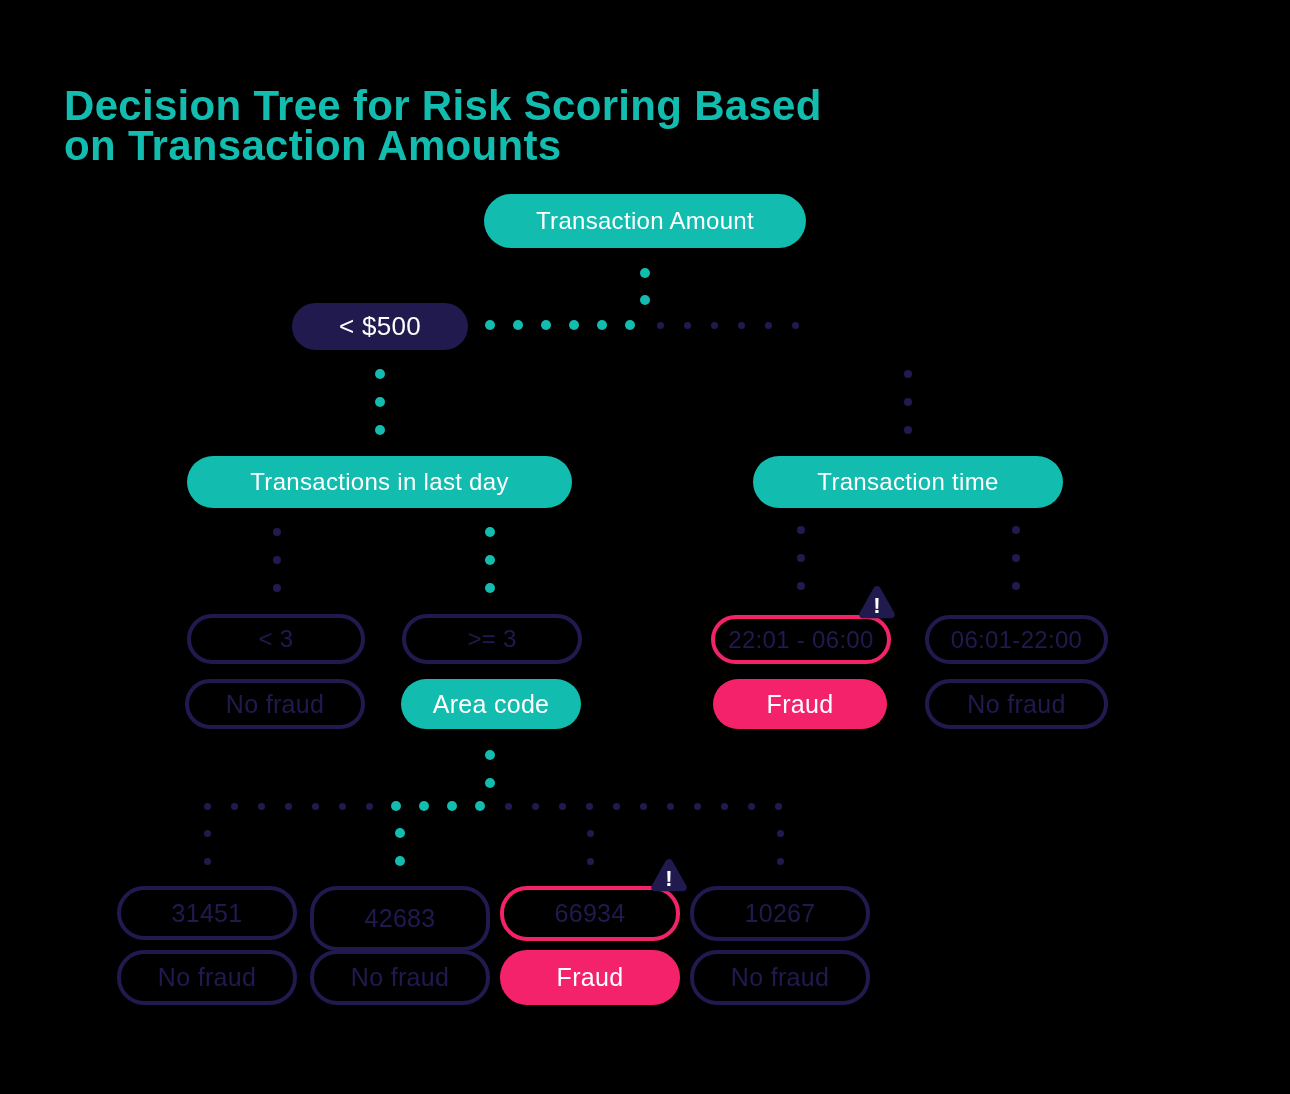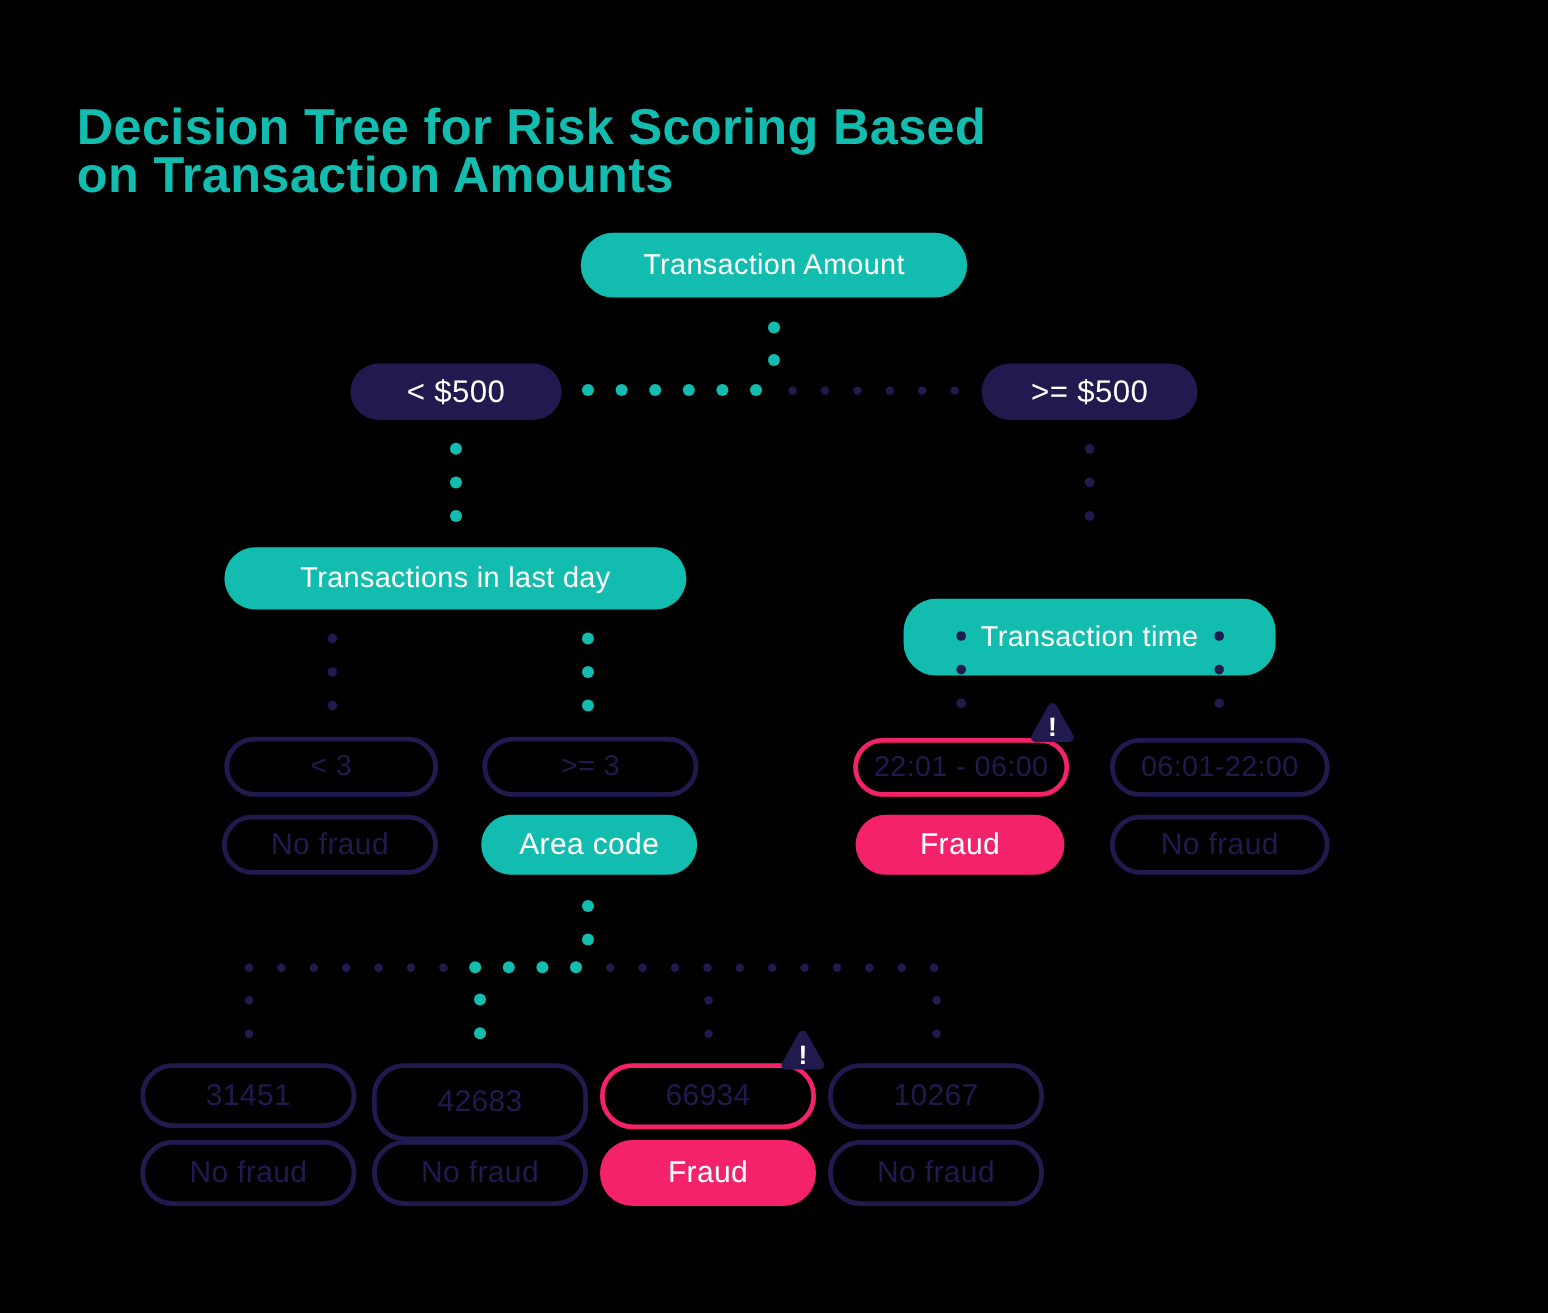--- a/index.html
+++ b/index.html
@@ -36,24 +36,23 @@
 <div class="canvas" style="--teal: #12BCAE; --navy: #201A4F; --pink: #F4226B; --bg: #000000;">
 
   <div class="title">
     <div>Decision Tree for Risk Scoring Based</div>
     <div>on Transaction Amounts</div>
   </div>
 
   <div class="pill pill-teal fs24" style="left:484px;top:194px;width:322px;height:54px;">Transaction Amount</div>
 
   <div class="pill pill-navy fs26" style="left:292px;top:303px;width:176px;height:47px;">&lt; $500</div>
-  <div class="pill pill-navy fs26" style="left:818px;top:303px;width:180px;height:47px;">&gt;= $500</div>
 
   <div class="pill pill-teal fs24" style="left:187px;top:456px;width:385px;height:52px;">Transactions in last day</div>
-  <div class="pill pill-teal fs24" style="left:753px;top:456px;width:310px;height:64px;margin-top:43px;">Transaction time</div>
+  <div class="pill pill-teal fs24" style="left:753px;top:456px;width:310px;height:52px;">Transaction time</div>
 
   <div class="pill pill-outline fs24" style="left:187px;top:614px;width:178px;height:50px;">&lt; 3</div>
   <div class="pill pill-outline fs24" style="left:402px;top:614px;width:180px;height:50px;">&gt;= 3</div>
   <div class="pill pill-outline-pink fs24" style="left:711px;top:615px;width:180px;height:49px;">22:01 - 06:00</div>
   <div class="pill pill-outline fs24" style="left:925px;top:615px;width:183px;height:49px;">06:01-22:00</div>
 
   <div class="warn" style="left:855px;top:584px;width:44px;height:40px;">
     <svg viewBox="0 0 40 38">
       <path d="M16.9 3.6 a3.6 3.6 0 0 1 6.2 0 l13.3 23.6 a3.6 3.6 0 0 1 -3.1 5.4 H6.7 a3.6 3.6 0 0 1 -3.1 -5.4 Z" fill="#201A4F"></path>
       <text x="20" y="28" text-anchor="middle" fill="#FFFFFF" font-size="21" font-weight="800" font-family="Liberation Sans, sans-serif">!</text>

